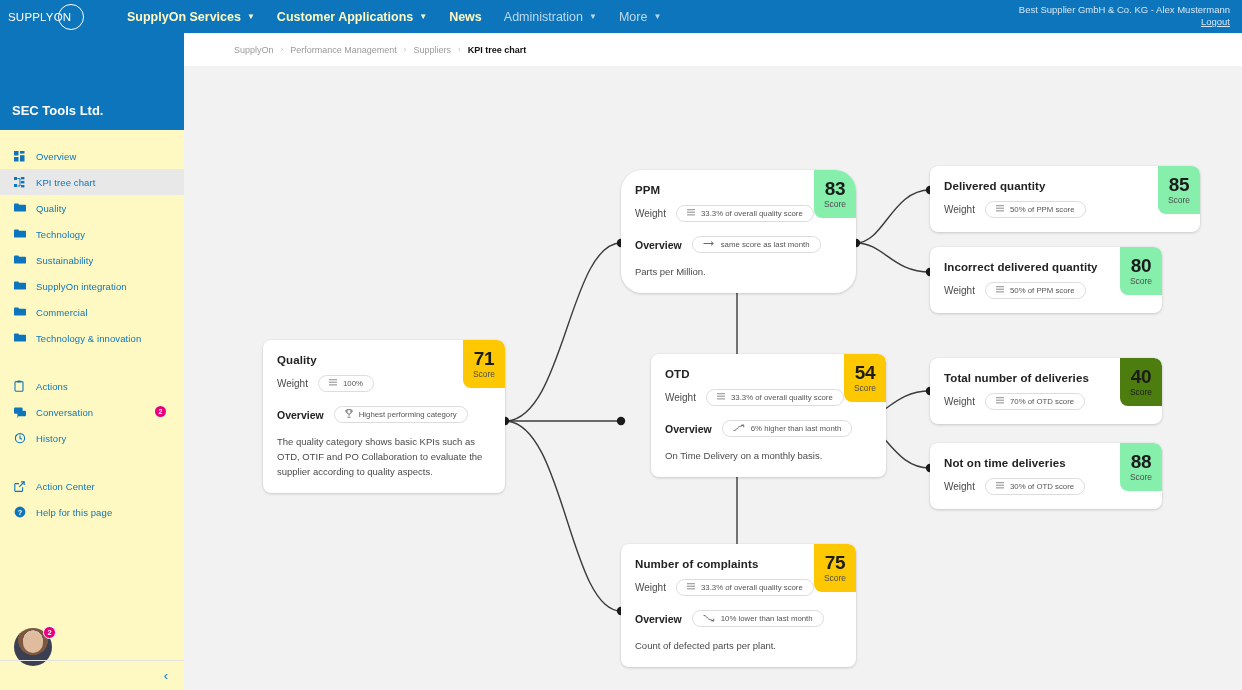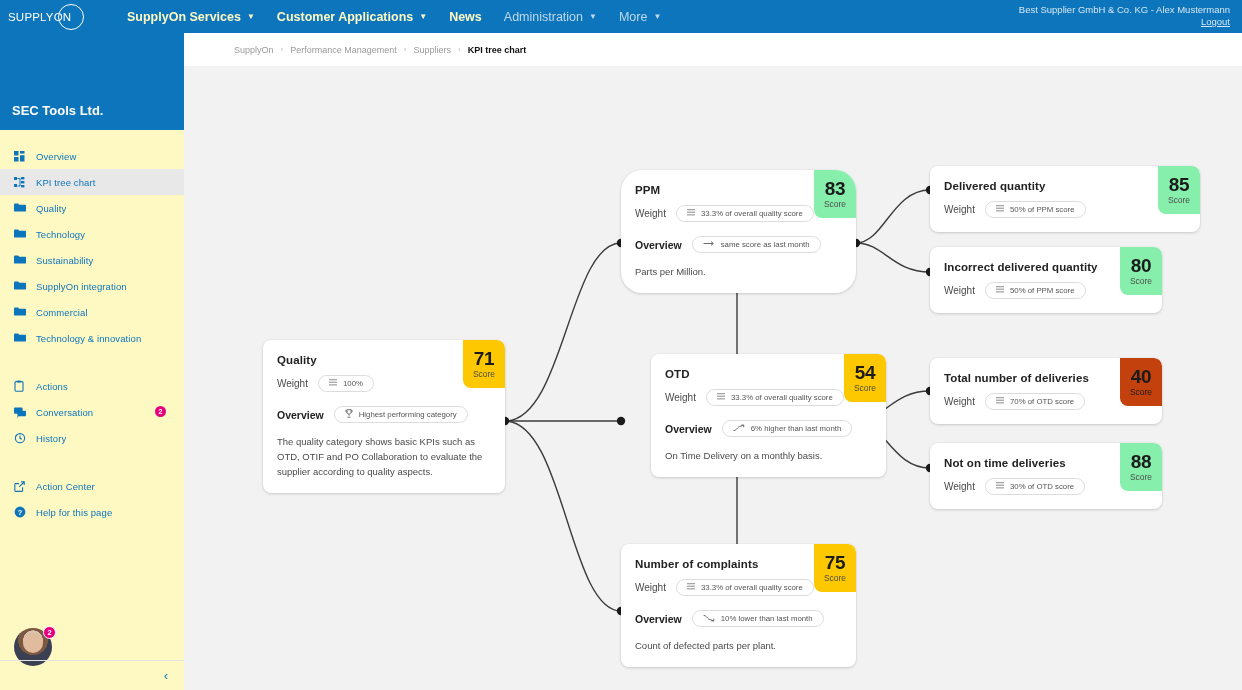--- a/index.html
+++ b/index.html
@@ -124,21 +124,21 @@
   .desc { font-size: 9.5px; color: #4a4a4a; line-height: 15px; margin-top: 11px; }
   .score {
     position: absolute; top: 0; right: 0; width: 42px; height: 48px;
     border-radius: 0 8px 0 8px;
     display: flex; flex-direction: column; align-items: center; justify-content: center;
   }
   .score .num { font-size: 19px; font-weight: bold; color: #1b1b1b; line-height: 18px; letter-spacing: -.4px; }
   .score .cap { font-size: 8.5px; color: #4d4d4d; margin-top: 1px; }
   .score.green { background: #86efac; justify-content: center; }
   .score.yellow { background: #fdc800; }
-  .score.pink { background: #c2410c; }
+  .score.pink { background: #4d7c0f; }
   .score.pink .num, .score.pink .cap { color: #1b1b1b; }
 </style>
 </head>
 <body>
 
 <div id="app">
 
   <div class="topbar">
     <div class="logo">
       <span class="logo-text">SUPPLYON</span>

